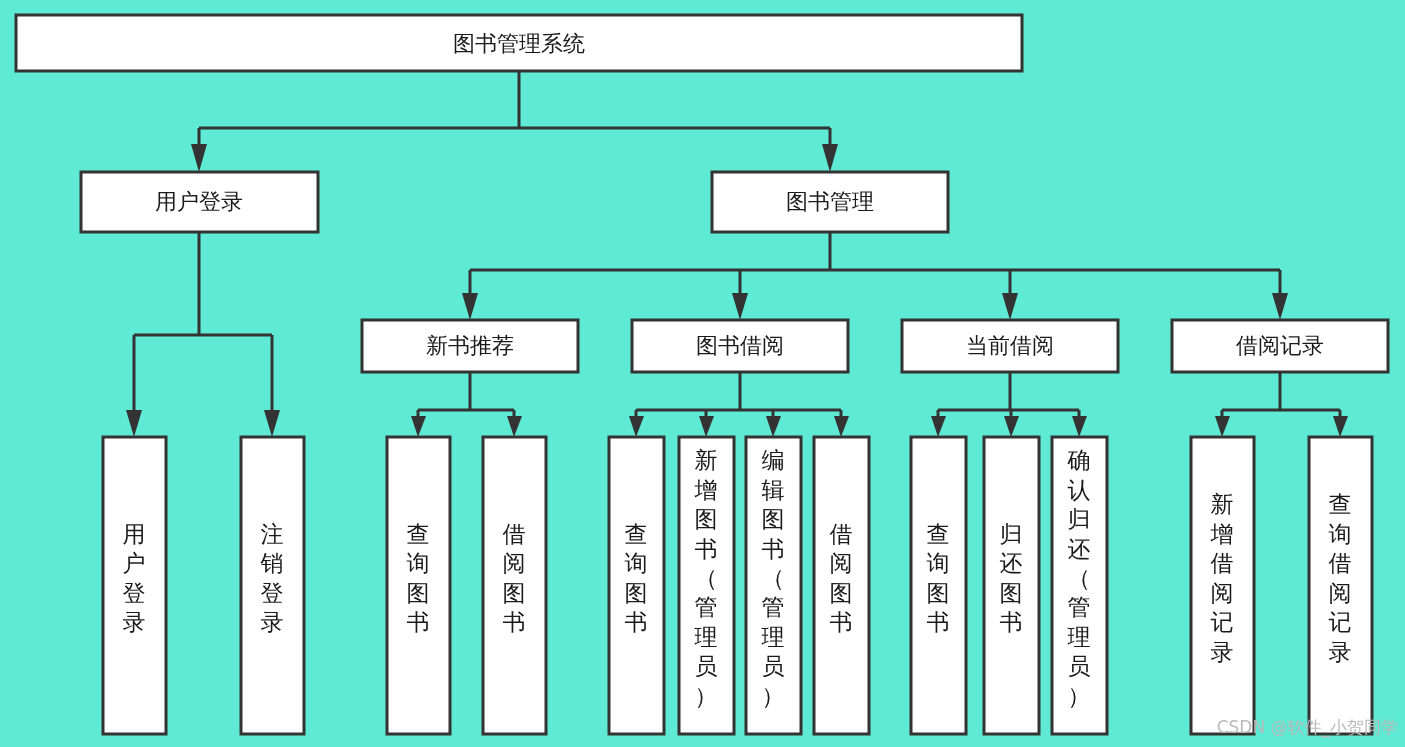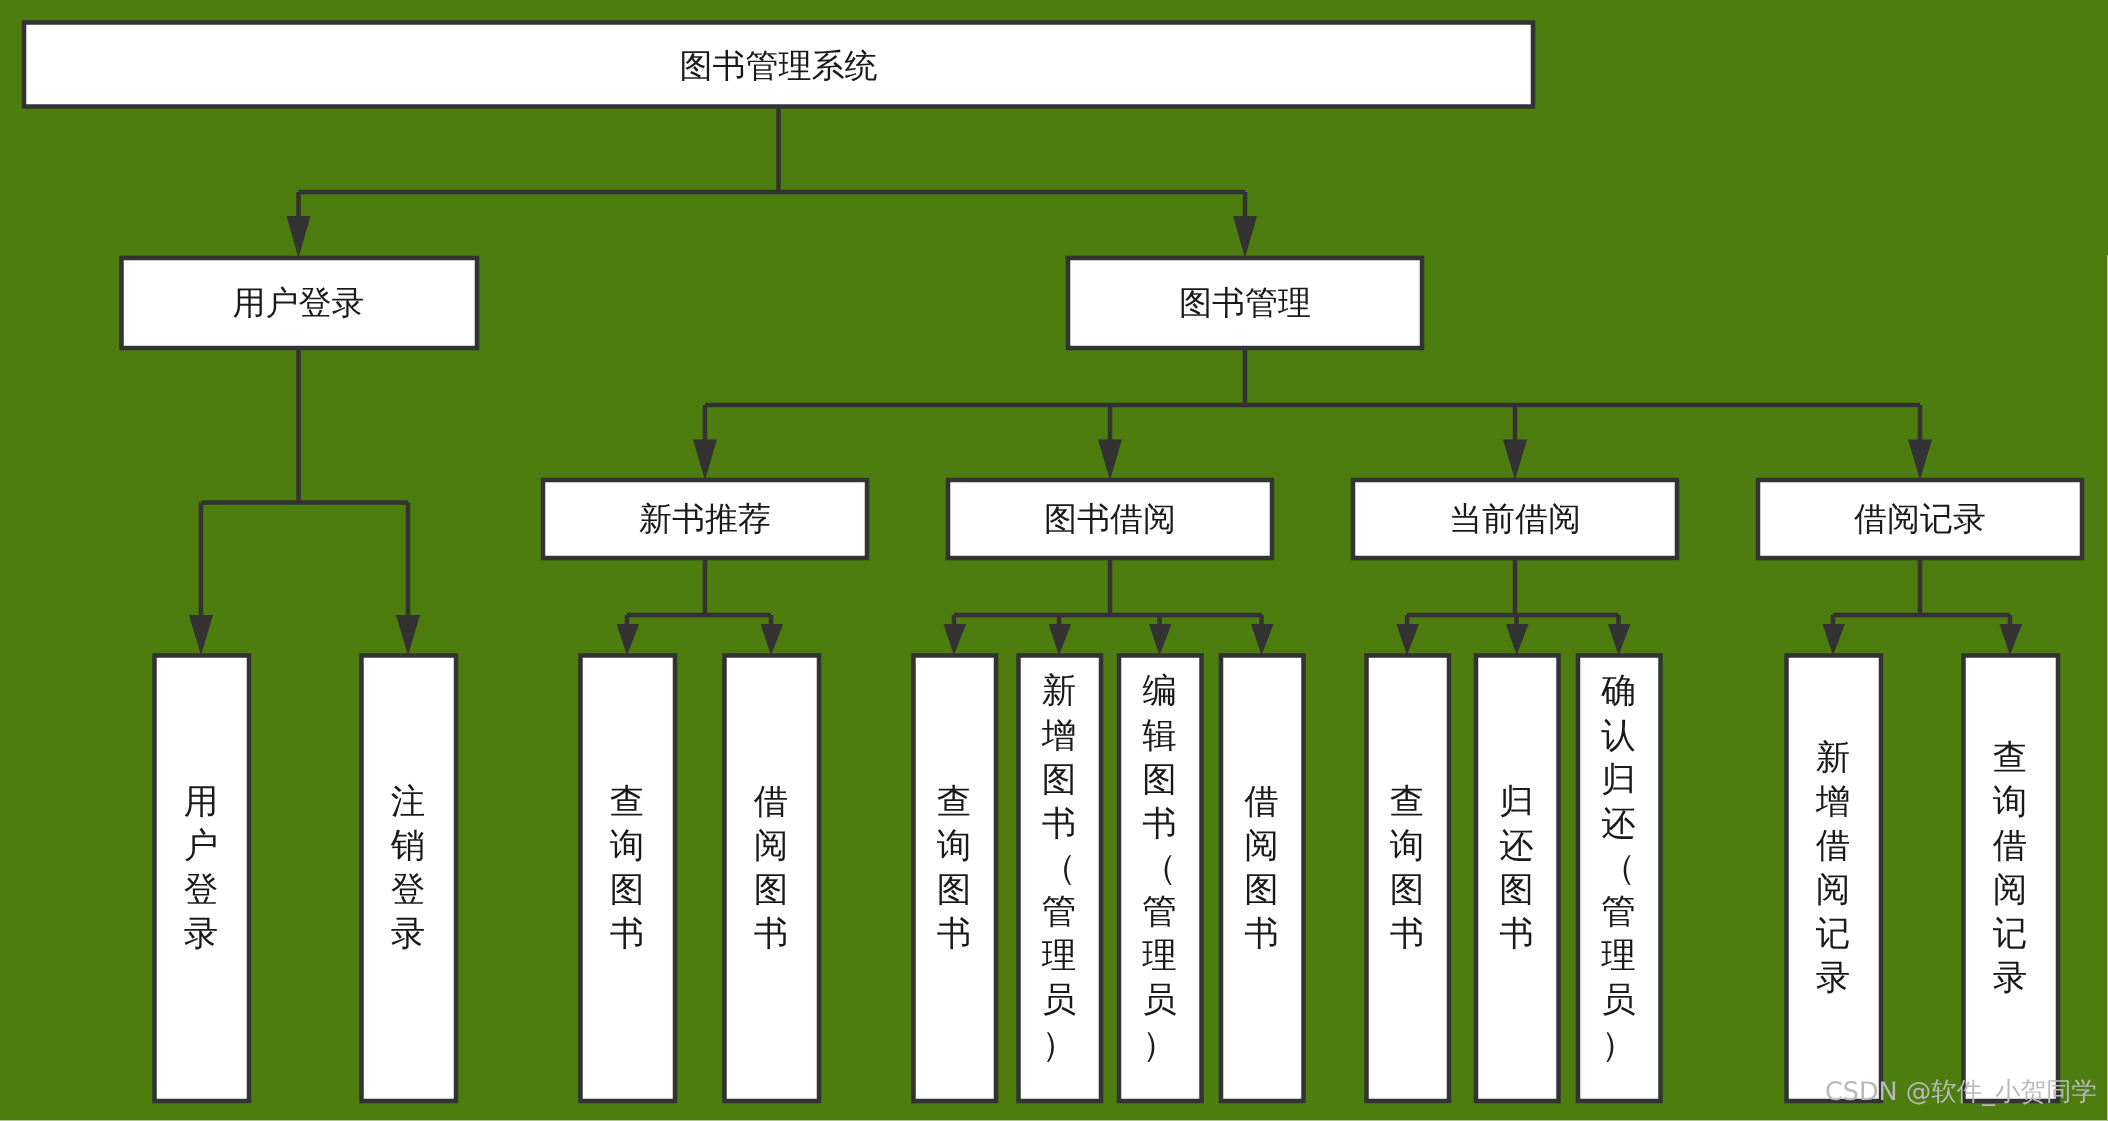--- a/index.html
+++ b/index.html
@@ -10,21 +10,21 @@
   body {
     width: 1405px;
     height: 747px;
     overflow: hidden;
     font-family: "DejaVu Sans", "Liberation Sans", sans-serif;
   }
   #diagram-root {
     position: relative;
     width: 1405px;
     height: 747px;
-    background: #4d7c0f;
+    background: #5eead4;
   }
   svg.diagram-canvas {
     position: absolute;
     top: 0;
     left: 0;
     width: 1405px;
     height: 747px;
   }
   .node-box {
     fill: #ffffff;

